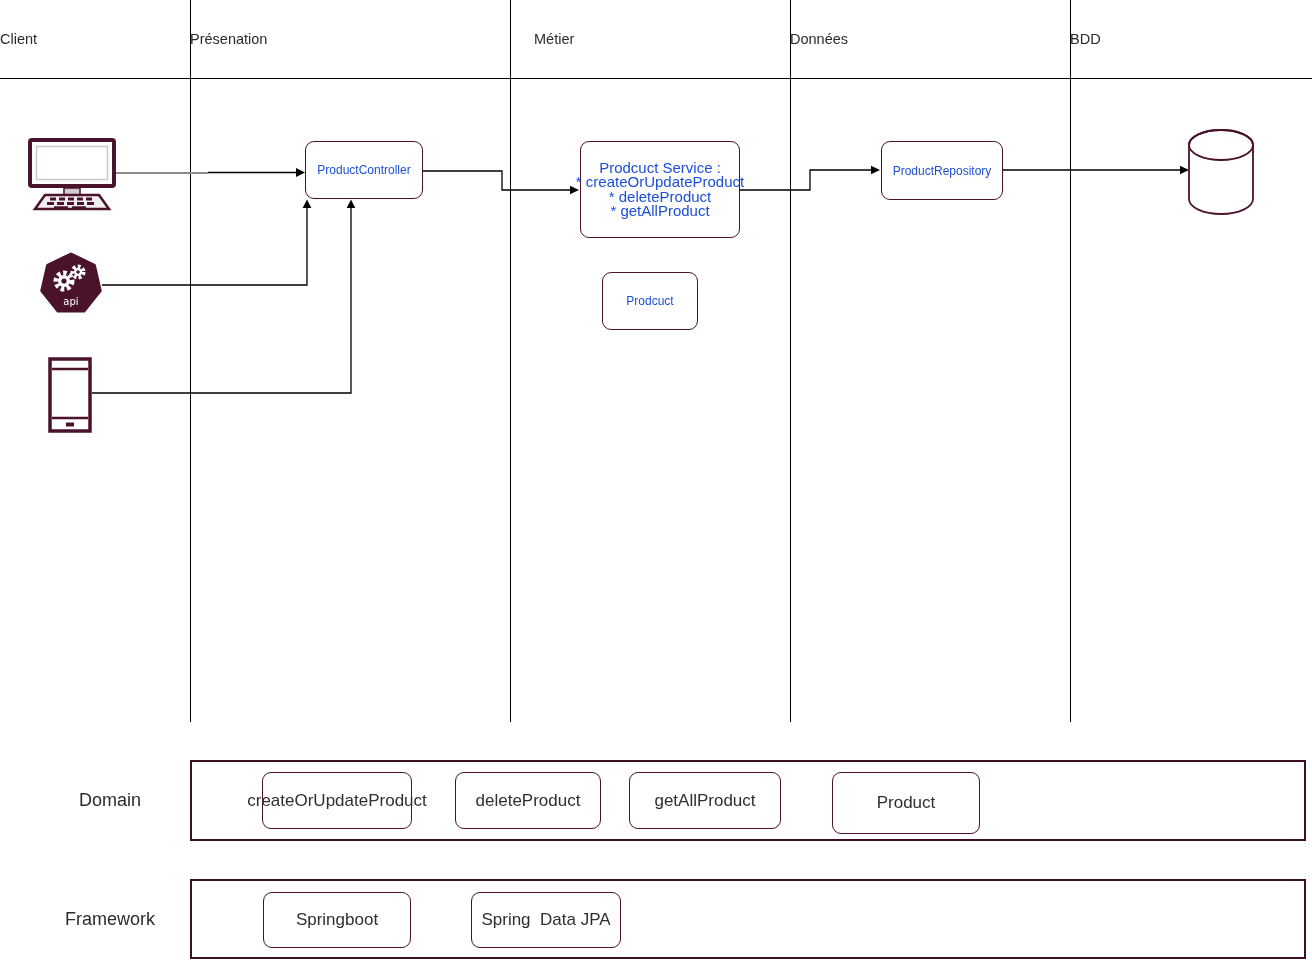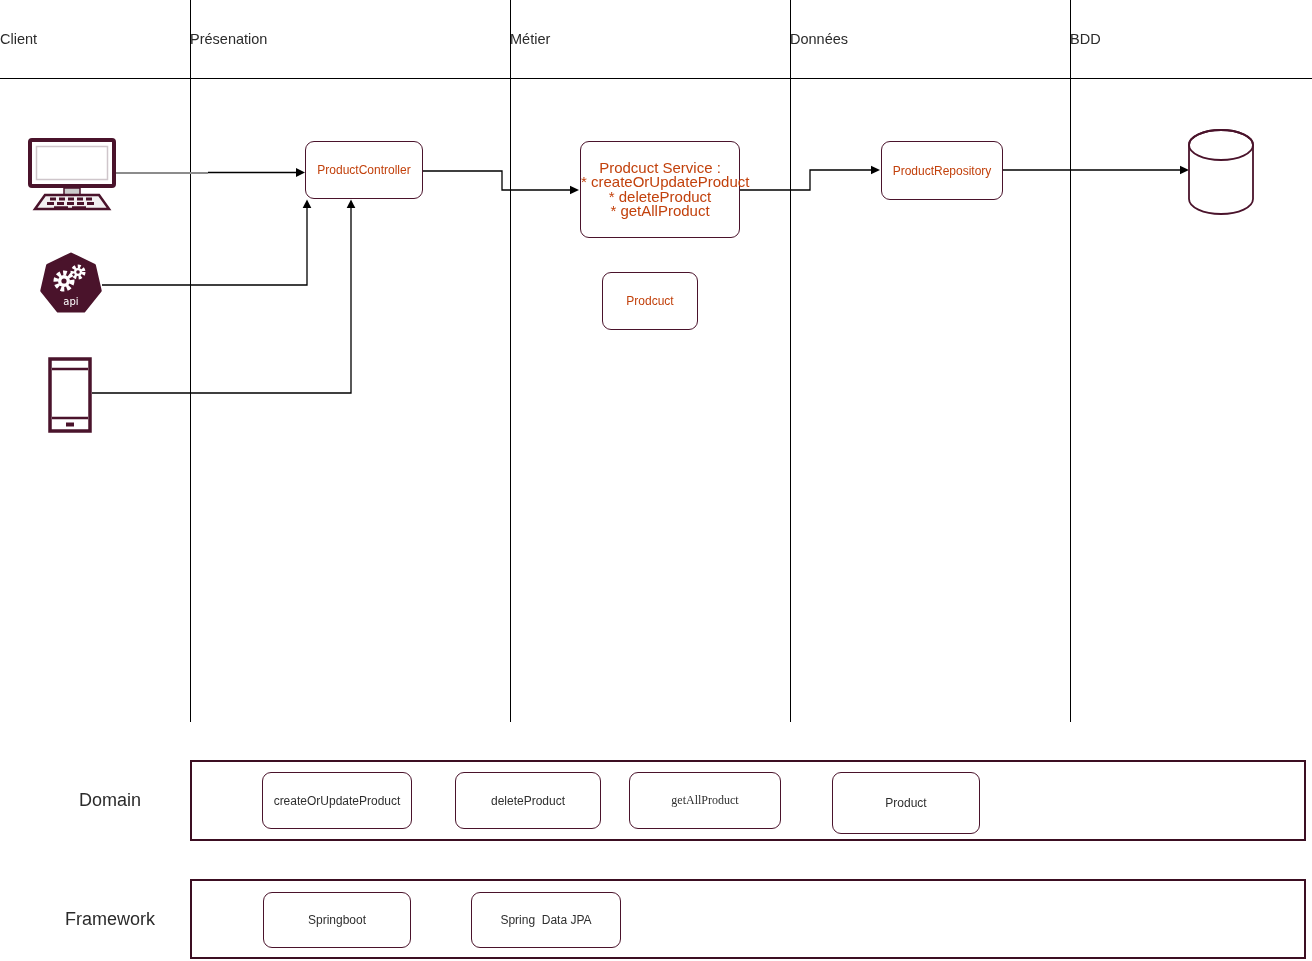--- a/index.html
+++ b/index.html
@@ -7,51 +7,51 @@
     position:relative;width:1312px;height:961px;background:#ffffff;overflow:hidden;
     font-family:"Liberation Sans", sans-serif;color:#2e2e2e;
   }
   .abs{position:absolute;}
   .lane-header{
     position:absolute;top:0;height:78px;display:flex;align-items:center;justify-content:flex-start;
     font-size:14.5px;color:#2b2b2b;
   }
   .node{
     position:absolute;background:#ffffff;border:1px solid #4a132b;border-radius:9px;
-    display:flex;flex-direction:column;justify-content:center;
-    text-align:center;font-size:12px;color:#c2410c;box-sizing:border-box;
+    display:flex;flex-direction:column;align-items:center;justify-content:center;
+    text-align:center;font-size:12px;color:#1d4ed8;box-sizing:border-box;
   }
   .node .svc-line{line-height:14.5px;font-size:15px;white-space:pre;}
   .band-rect{
     position:absolute;border:2px solid #3c0e22;background:#ffffff;box-sizing:border-box;
   }
   .band-label{
     position:absolute;left:30px;width:160px;display:flex;align-items:center;justify-content:center;
     font-size:18px;color:#2b2b2b;
   }
   .band-item{
     position:absolute;background:#ffffff;border:1px solid #4a132b;border-radius:9px;
     display:flex;align-items:center;justify-content:center;text-align:center;
-    font-size:12px;color:#2f2f2f;box-sizing:border-box;
+    font-size:17px;color:#2f2f2f;box-sizing:border-box;
   }
   .band-item span{white-space:pre;}
   svg{display:block;}
 </style>
 </head>
 <body>
 
 <div id="canvas">
 
   <div class="lane-header" style="left:0;width:190px;">
       <span>Client</span>
     </div>
   <div class="lane-header" style="left:190px;width:320px;">
       <span>Présenation</span>
     </div>
-  <div class="lane-header" style="left:510px;width:280px;">
+  <div class="lane-header" style="left:510px;width:280px;padding-left:24px;">
       <span>Métier</span>
     </div>
   <div class="lane-header" style="left:790px;width:280px;">
       <span>Données</span>
     </div>
   <div class="lane-header" style="left:1070px;width:242px;">
       <span>BDD</span>
     </div>
 
   <svg class="abs" style="left:0;top:0;" width="1312" height="961" viewBox="0 0 1312 961">
@@ -156,21 +156,21 @@
   <div class="band-rect" style="left:190px;top:760px;width:1116px;height:81px;"></div>
   <div class="band-label" style="top:760px;height:81px;">
     <span>Domain</span>
   </div>
   <div class="band-item" style="left:262px;top:772px;width:150px;height:57px;">
     <span>createOrUpdateProduct</span>
   </div>
   <div class="band-item" style="left:455px;top:772px;width:146px;height:57px;">
     <span>deleteProduct</span>
   </div>
-  <div class="band-item" style="left:629px;top:772px;width:152px;height:57px;font-family:Liberation Serif, serif;">
+  <div class="band-item" style="left:629px;top:772px;width:152px;height:57px;">
     <span>getAllProduct</span>
   </div>
   <div class="band-item" style="left:832px;top:772px;width:148px;height:62px;">
     <span>Product</span>
   </div>
 
   <div class="band-rect" style="left:190px;top:879px;width:1116px;height:80px;"></div>
   <div class="band-label" style="top:879px;height:80px;">
     <span>Framework</span>
   </div>

